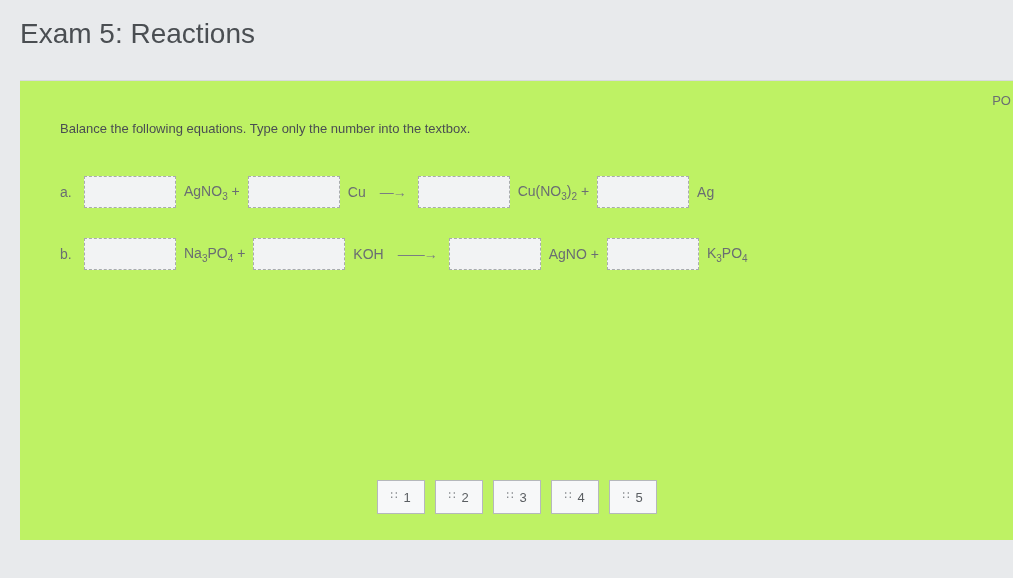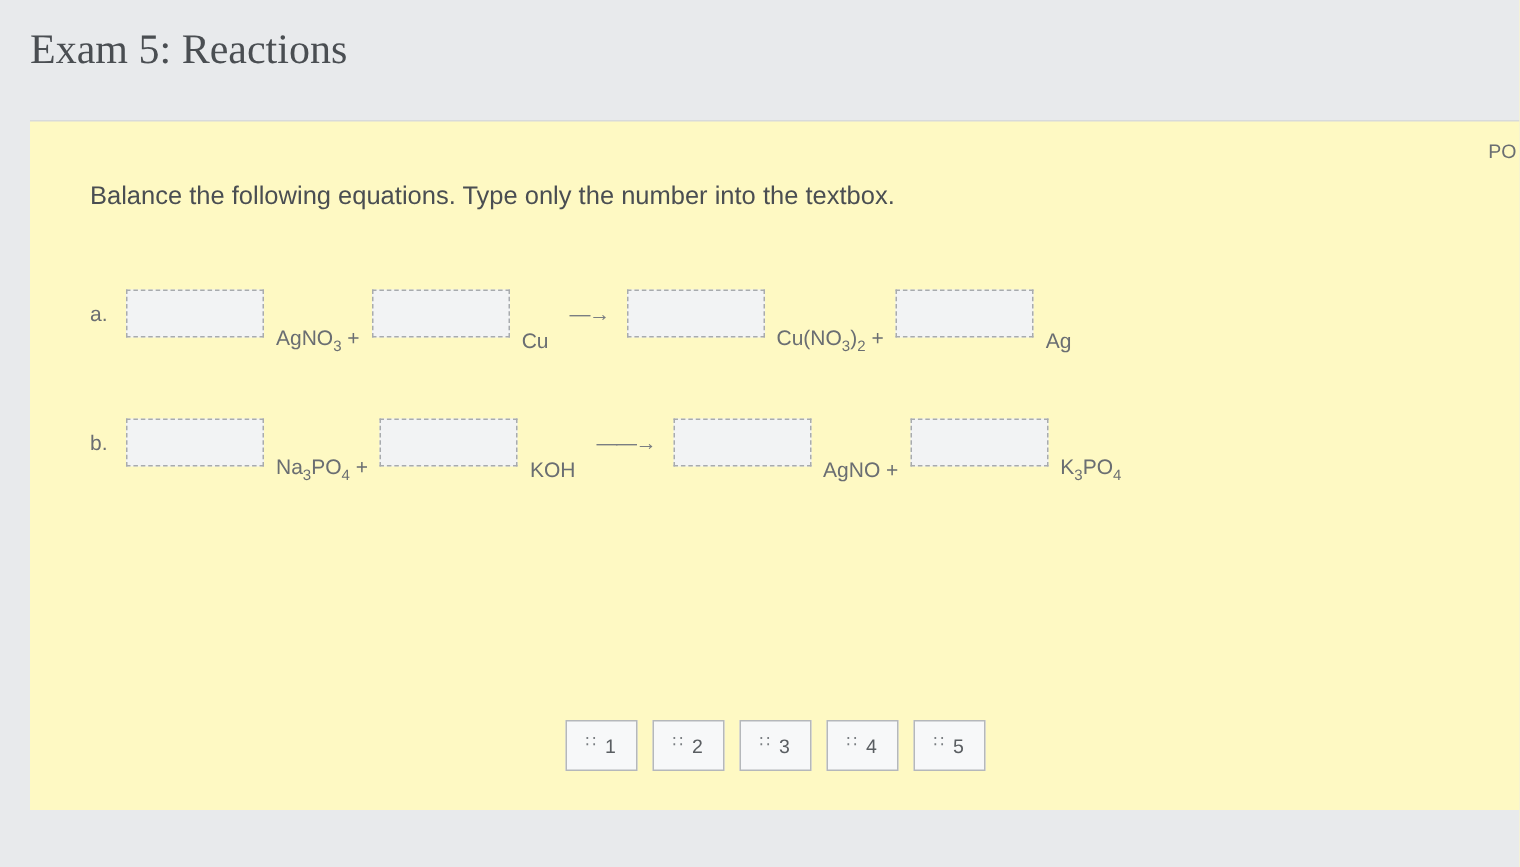--- a/index.html
+++ b/index.html
@@ -12,39 +12,38 @@
       overflow: hidden;
       color: #5a5e62;
     }
     .header {
       padding: 18px 20px 10px 20px;
     }
     .title {
       font-size: 28px;
       font-weight: 400;
       color: #4a4e52;
-      font-family: Liberation Serif, serif;
     }
     .content-wrap {
-      background: #fef9c3;
+      background: #bef264;
       margin: 20px 0 0 20px;
       padding: 40px 30px 30px 40px;
       height: 460px;
       position: relative;
       border-top: 1px solid #d8dadc;
     }
     .po-label {
       position: absolute;
       top: 12px;
       right: 2px;
       font-size: 13px;
       color: #6a6e72;
     }
     .instruction {
-      font-size: 17px;
+      font-size: 13px;
       color: #4a4e52;
       margin-bottom: 40px;
     }
     .equation-row {
       display: flex;
       align-items: center;
       gap: 6px;
       margin-bottom: 30px;
       font-size: 14px;
       color: #6a6e72;
@@ -56,21 +55,20 @@
     .drop-slot {
       border: 1.5px dashed #a8abae;
       width: 92px;
       height: 32px;
       display: inline-block;
       background: #f2f3f4;
     }
     .chem {
       white-space: nowrap;
       padding: 0 2px;
-      margin-top: 36px;
     }
     sub { font-size: 10px; vertical-align: sub; }
     .arrow { padding: 0 6px; letter-spacing: -1px; color: #7a7e82;}
     .answer-bank {
       position: absolute;
       bottom: 26px;
       left: 50%;
       transform: translateX(-50%);
       display: flex;
       gap: 10px;

